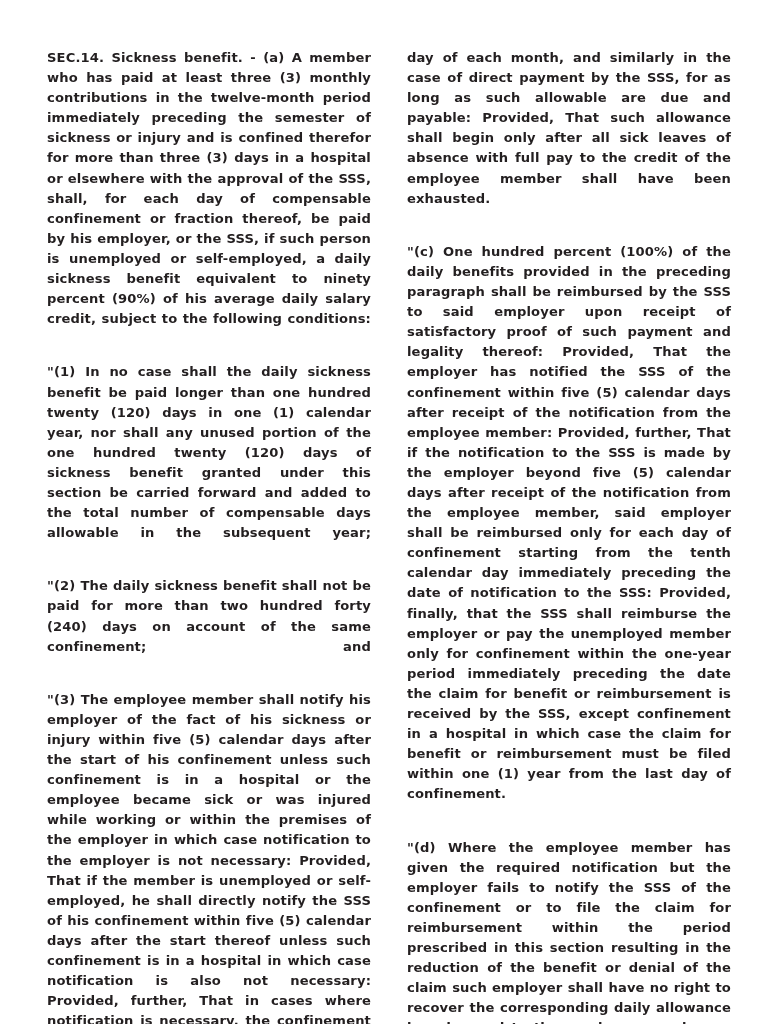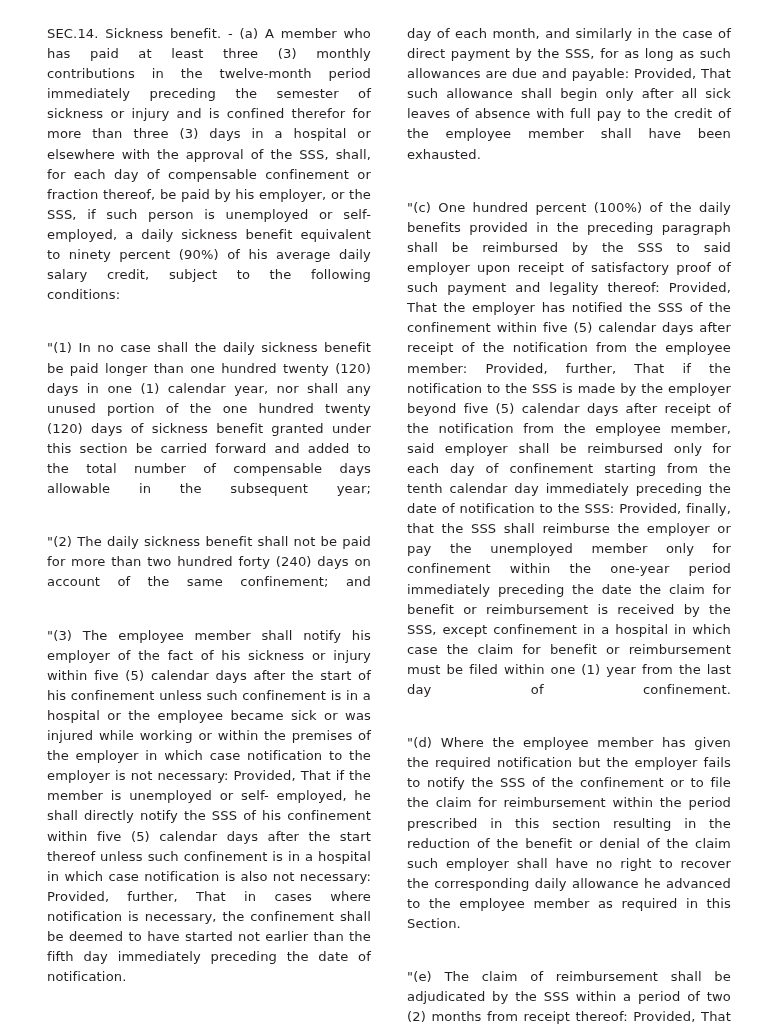--- a/index.html
+++ b/index.html
@@ -14,23 +14,24 @@
     font-family: "DejaVu Sans", sans-serif;
     color: #231f20;
     -webkit-font-smoothing: antialiased;
   }
 
   .page {
     position: relative;
     width: 768px;
     height: 1024px;
     box-sizing: border-box;
-    padding: 24px 38px 0 47px;
+    padding: 48px 38px 0 47px;
     background: #ffffff;
     overflow: hidden;
+    font-weight: bold;
   }
 
   .columns {
     display: flex;
     flex-direction: row;
     align-items: flex-start;
     gap: 36px;
   }
 
   .column {
@@ -69,20 +70,20 @@
 
     <div class="column">
       <p class="para">SEC.14. Sickness benefit. - (a) A member who has paid at least three (3) monthly contributions in the twelve-month period immediately preceding the semester of sickness or injury and is confined therefor for more than three (3) days in a hospital or elsewhere with the approval of the SSS, shall, for each day of compensable confinement or fraction thereof, be paid by his employer, or the SSS, if such person is unemployed or self-employed, a daily sickness benefit equivalent to ninety percent (90%) of his average daily salary credit, subject to the following conditions:</p>
       <p class="para">"(1) In no case shall the daily sickness benefit be paid longer than one hundred twenty (120) days in one (1) calendar year, nor shall any unused portion of the one hundred twenty (120) days of sickness benefit granted under this section be carried forward and added to the total number of compensable days allowable in the subsequent year;</p>
       <p class="para">"(2) The daily sickness benefit shall not be paid for more than two hundred forty (240) days on account of the same confinement; and</p>
       <p class="para">"(3) The employee member shall notify his employer of the fact of his sickness or injury within five (5) calendar days after the start of his confinement unless such confinement is in a hospital or the employee became sick or was injured while working or within the premises of the employer in which case notification to the employer is not necessary: Provided, That if the member is unemployed or self- employed, he shall directly notify the SSS of his confinement within five (5) calendar days after the start thereof unless such confinement is in a hospital in which case notification is also not necessary: Provided, further, That in cases where notification is necessary, the confinement shall be deemed to have started not earlier than the fifth day immediately preceding the date of notification.</p>
 
     </div>
 
     <div class="column">
-      <p class="para">day of each month, and similarly in the case of direct payment by the SSS, for as long as such allowances are due and payable: Provided, That such allowance shall begin only after all sick leaves of absence with full pay to the credit of the employee member shall have been exhausted.</p>
+      <p class="para">day of each month, and similarly in the case of direct payment by the SSS, for as long as such allowable are due and payable: Provided, That such allowance shall begin only after all sick leaves of absence with full pay to the credit of the employee member shall have been exhausted.</p>
       <p class="para">"(c) One hundred percent (100%) of the daily benefits provided in the preceding paragraph shall be reimbursed by the SSS to said employer upon receipt of satisfactory proof of such payment and legality thereof: Provided, That the employer has notified the SSS of the confinement within five (5) calendar days after receipt of the notification from the employee member: Provided, further, That if the notification to the SSS is made by the employer beyond five (5) calendar days after receipt of the notification from the employee member, said employer shall be reimbursed only for each day of confinement starting from the tenth calendar day immediately preceding the date of notification to the SSS: Provided, finally, that the SSS shall reimburse the employer or pay the unemployed member only for confinement within the one-year period immediately preceding the date the claim for benefit or reimbursement is received by the SSS, except confinement in a hospital in which case the claim for benefit or reimbursement must be filed within one (1) year from the last day of confinement.</p>
       <p class="para">"(d) Where the employee member has given the required notification but the employer fails to notify the SSS of the confinement or to file the claim for reimbursement within the period prescribed in this section resulting in the reduction of the benefit or denial of the claim such employer shall have no right to recover the corresponding daily allowance he advanced to the employee member as required in this Section.</p>
       <p class="para">"(e) The claim of reimbursement shall be adjudicated by the SSS within a period of two (2) months from receipt thereof: Provided, That should no payment be received by the employer within one (1) month after the period prescribed herein for adjudication the reimbursement shall thereafter earn simple interest of one percent (1%) per month until paid.</p>
     </div>
 
   </div>
 </div>
 
 </body></html>

